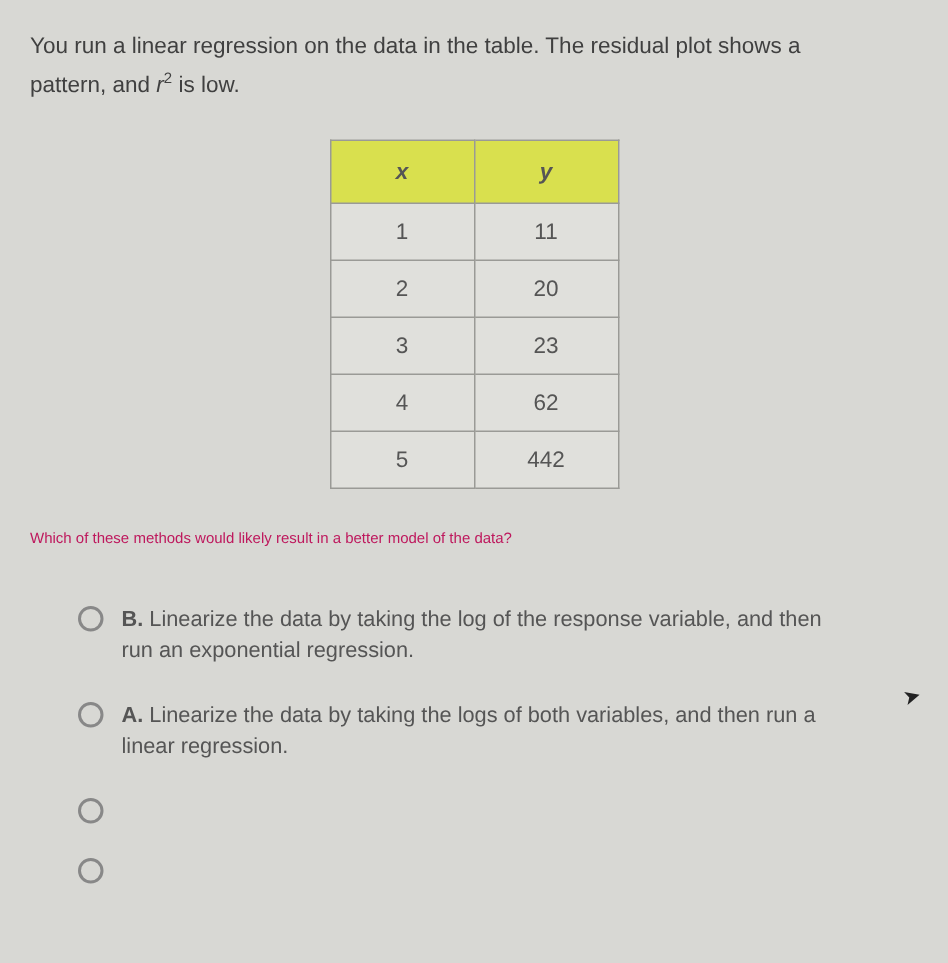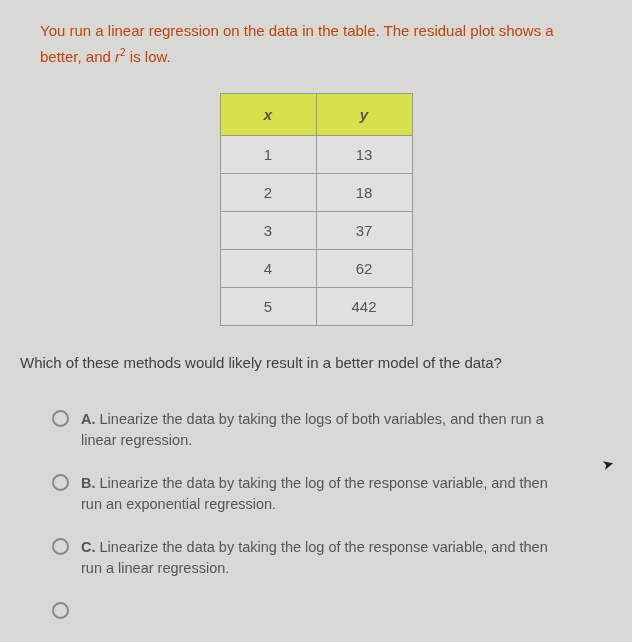--- a/index.html
+++ b/index.html
@@ -12,23 +12,22 @@
       height: 642px;
       background: #d8d8d4;
       font-family: Arial, Helvetica, sans-serif;
       color: #4a4a4a;
       padding: 18px 20px;
       position: relative;
     }
     .question-text {
       font-size: 15px;
       line-height: 1.7;
-      color: #c2410c;
+      color: #404040;
       margin-bottom: 24px;
-      margin-left: 20px;
     }
     .r2 {
       font-style: italic;
     }
     .r2 sup {
       font-size: 10px;
       font-style: normal;
     }
     .table-wrap {
       display: flex;
@@ -47,22 +46,22 @@
       width: 96px;
       height: 38px;
     }
     th {
       background: #d9e04e;
       font-style: italic;
       font-weight: bold;
       height: 42px;
     }
     .followup {
-      font-size: 15px;
-      color: #404040;
+      font-size: 10px;
+      color: #be185d;
       margin-bottom: 38px;
     }
     .options {
       padding-left: 32px;
     }
     .option {
       display: flex;
       align-items: flex-start;
       margin-bottom: 22px;
       gap: 12px;
@@ -92,78 +91,74 @@
       font-size: 14px;
       color: #222;
       transform: rotate(-15deg);
     }
   </style>
 </head>
 <body>
 
 <div class="question-text">
   <span>You run a linear regression on the data in the table. The residual plot shows a</span><br>
-  <span>better, and </span><span class="r2"><i>r</i><sup>2</sup></span><span> is low.</span>
+  <span>pattern, and </span><span class="r2"><i>r</i><sup>2</sup></span><span> is low.</span>
 </div>
 
 <div class="table-wrap">
   <table>
     <thead>
       <tr>
         <th>x</th>
         <th>y</th>
       </tr>
     </thead>
     <tbody>
       <tr>
         <td>1</td>
-        <td>13</td>
+        <td>11</td>
       </tr>
       <tr>
         <td>2</td>
-        <td>18</td>
+        <td>20</td>
       </tr>
       <tr>
         <td>3</td>
-        <td>37</td>
+        <td>23</td>
       </tr>
       <tr>
         <td>4</td>
         <td>62</td>
       </tr>
       <tr>
         <td>5</td>
         <td>442</td>
       </tr>
     </tbody>
   </table>
 </div>
 
 <div class="followup">Which of these methods would likely result in a better model of the data?</div>
 
 <div class="options">
   <div class="option">
     <div class="radio"></div>
     <div class="option-text">
-      <span class="option-letter">A.</span>
-      <span>Linearize the data by taking the logs of both variables, and then run a linear regression.</span>
-    </div>
-  </div>
-  <div class="option">
-    <div class="radio"></div>
-    <div class="option-text">
       <span class="option-letter">B.</span>
       <span>Linearize the data by taking the log of the response variable, and then run an exponential regression.</span>
     </div>
   </div>
   <div class="option">
     <div class="radio"></div>
     <div class="option-text">
-      <span class="option-letter">C.</span>
-      <span>Linearize the data by taking the log of the response variable, and then run a linear regression.</span>
+      <span class="option-letter">A.</span>
+      <span>Linearize the data by taking the logs of both variables, and then run a linear regression.</span>
     </div>
+  </div>
+  <div class="option">
+    <div class="radio"></div>
   </div>
   <div class="option">
     <div class="radio"></div>
   </div>
 </div>
 
 <div class="cursor">➤</div>
 
 </body></html>

